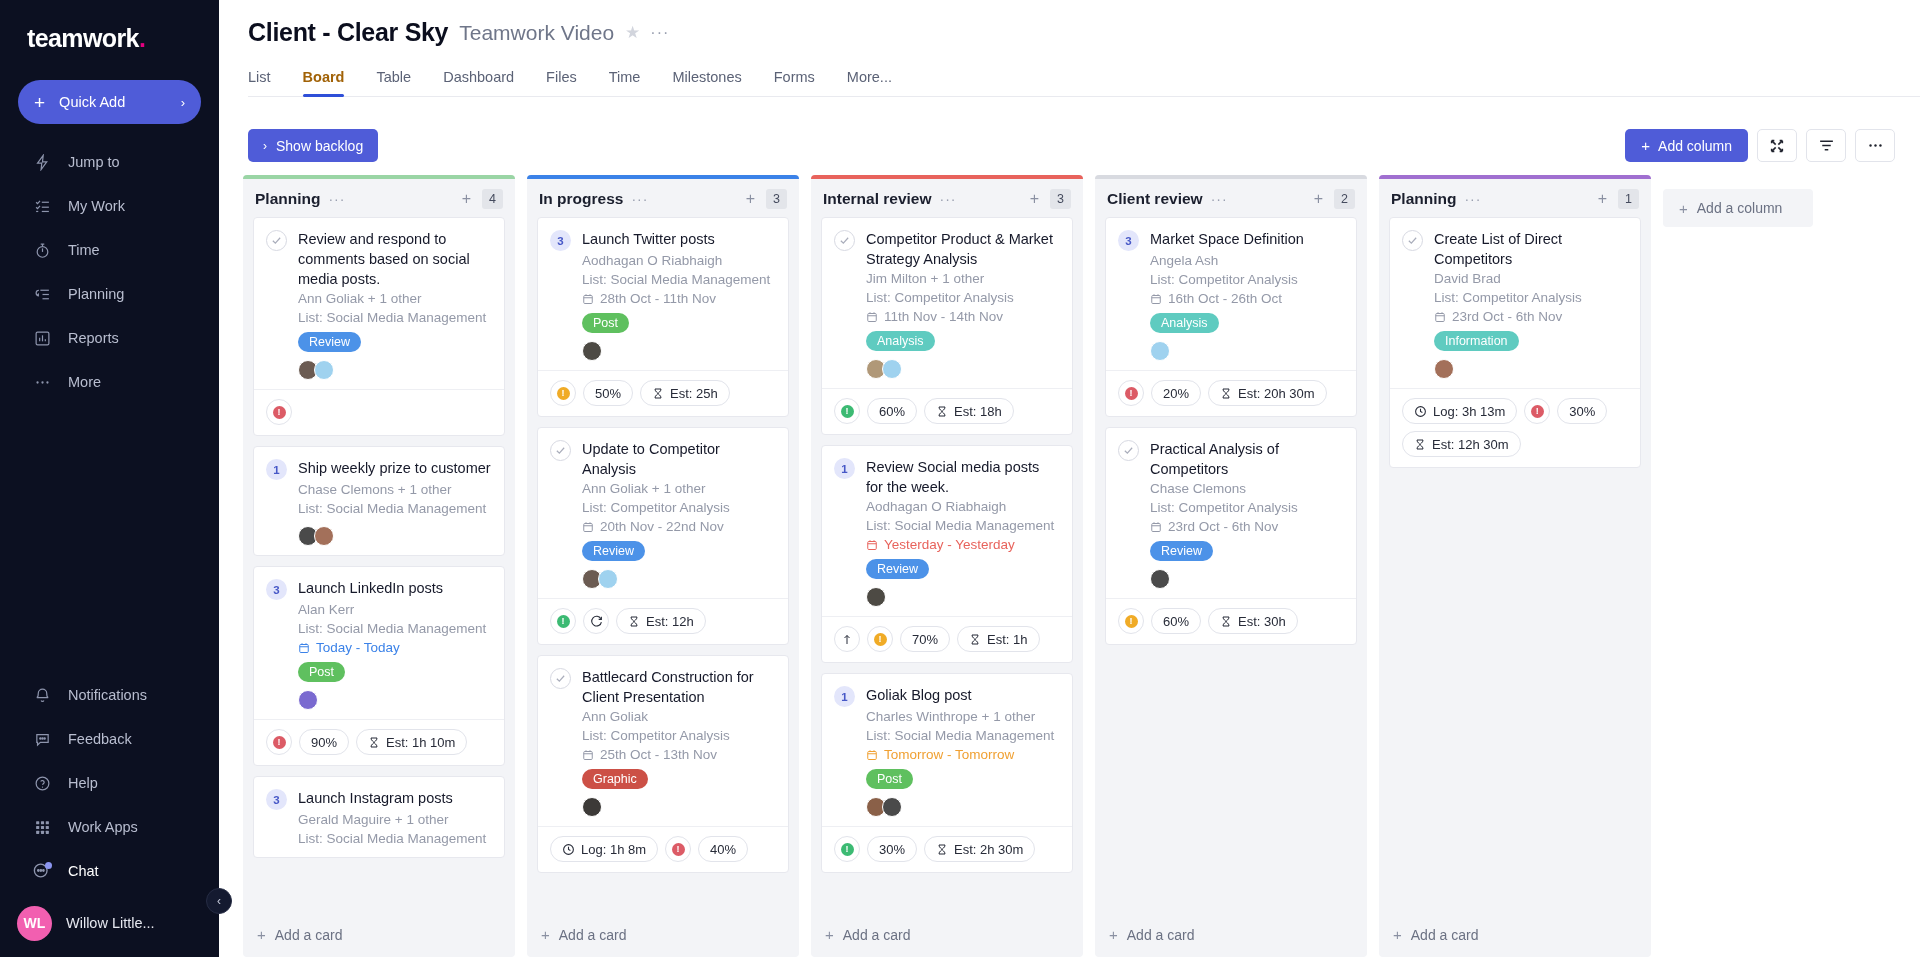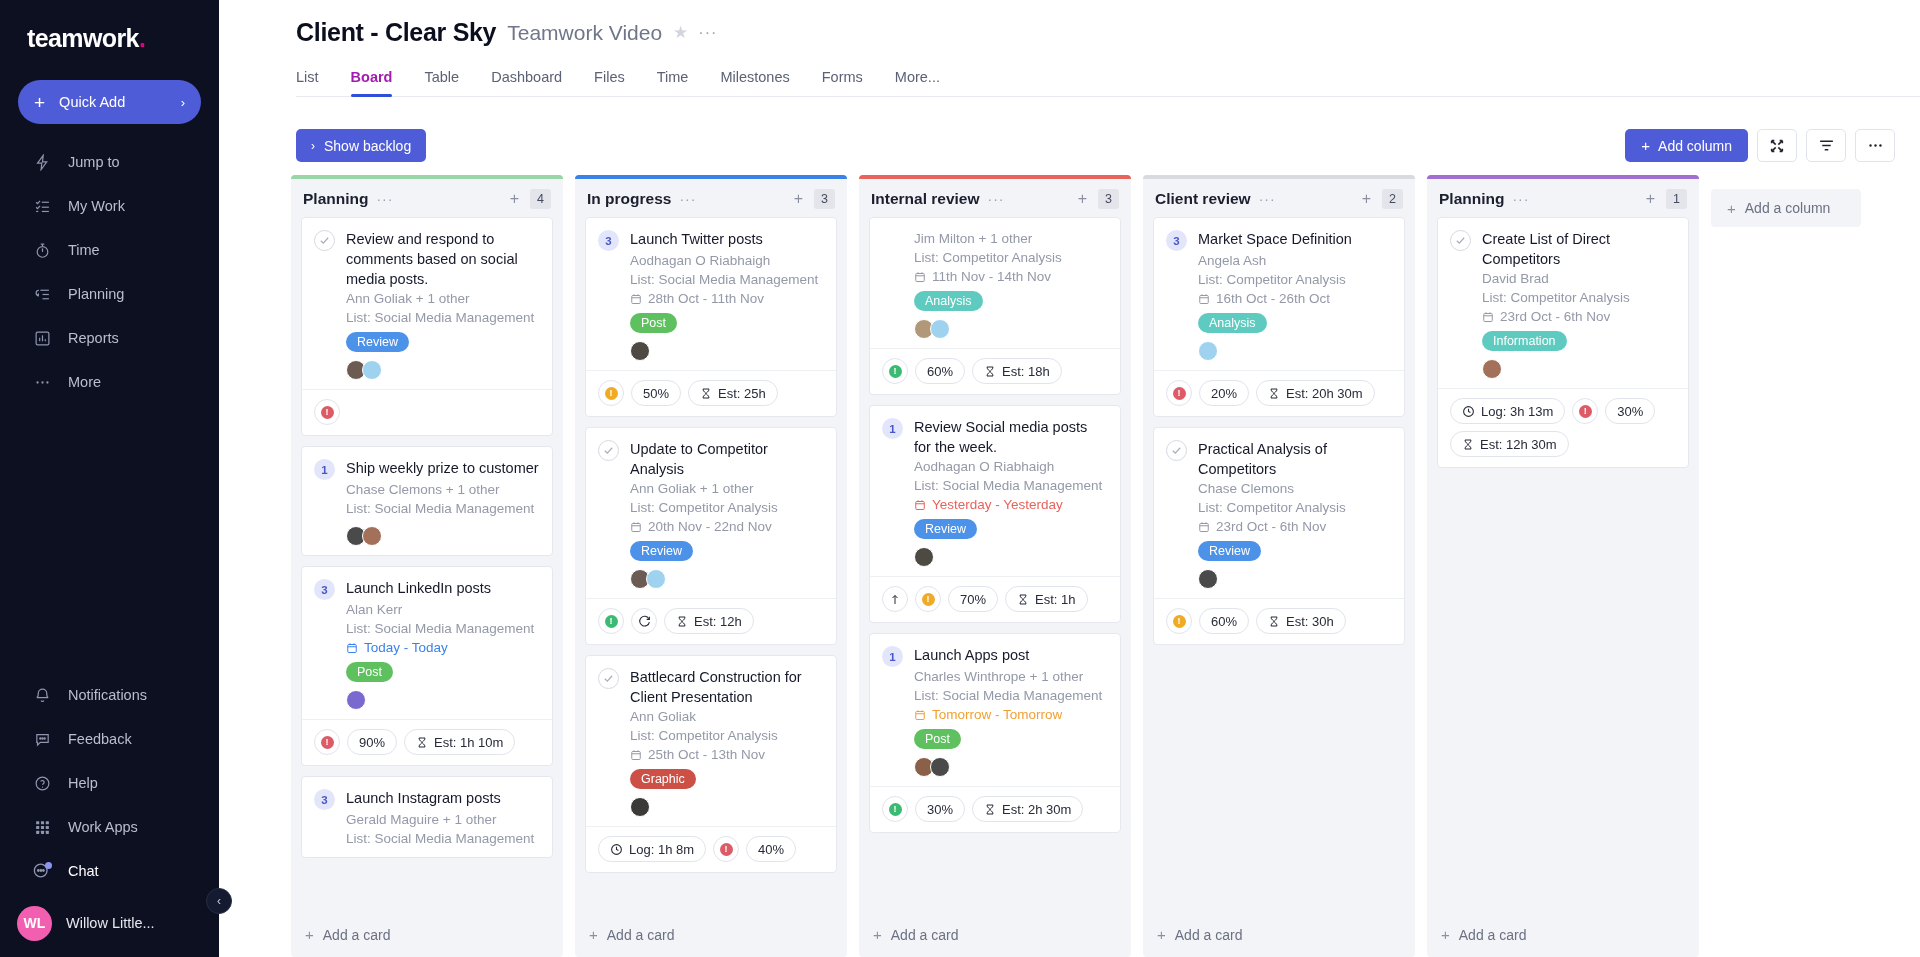--- a/index.html
+++ b/index.html
@@ -2,21 +2,21 @@
 <html><head>
 <meta charset="utf-8">
 <style>
   * { box-sizing: border-box; margin: 0; padding: 0; }
   html, body {
     width: 1920px; height: 957px;
     font-family: "Liberation Sans", sans-serif;
     overflow: hidden;
     background: #ffffff;
   }
-  .app { display: flex; width: 1920px; height: 957px; gap: 48px; }
+  .app { display: flex; width: 1920px; height: 957px; }
 
   
   .sidebar {
     width: 219px; height: 957px; background: #0c1021;
     position: relative; flex: 0 0 219px;
     display: flex; flex-direction: column;
   }
   .logo { padding: 24px 0 0 27px; height: 68px; }
   .logo-text {
     color: #fff; font-size: 25px; font-weight: 700; letter-spacing: -0.6px;
@@ -76,21 +76,21 @@
   .proj-title { font-size: 25px; font-weight: 700; color: #0b0e1e; letter-spacing: -0.3px; }
   .proj-sub { font-size: 21px; color: #6f7689; margin-left: 11px; font-weight: 400; }
   .star-ico { margin-left: 11px; color: #d2d5dd; font-size: 17px; cursor: pointer; }
   .title-dots { margin-left: 10px; color: #9aa0b0; font-size: 16px; cursor: pointer; letter-spacing:1px; }
 
   .tabs { display: flex; align-items: flex-end; margin-top: 22px; border-bottom: 1px solid #e9eaef; }
   .tab {
     font-size: 14.5px; color: #5b6276; padding: 0 0 11px 0; margin-right: 32px;
     cursor: pointer; position: relative;
   }
-  .tab.active { color: #a21caf; font-weight: 700; }
+  .tab.active { color: #a16207; font-weight: 700; }
   .tab.active:after {
     content: ""; position: absolute; left: 0; right: 0; bottom: -1px;
     height: 3px; background: #2f4fd8; border-radius: 2px;
   }
 
   .toolbar {
     display: flex; align-items: center; padding: 16px 25px 13px 29px;
   }
   .show-backlog {
     background: #4f5cd8; color: #fff; border: none; border-radius: 5px;
@@ -686,20 +686,28 @@
           <div class="col-top-bar" style="background:#e8635c"></div>
           <div class="col-head">
             <span class="col-name">Internal review</span>
             <span class="col-dots">···</span>
             <span class="col-plus">+</span>
             <span class="col-count">3</span>
           </div>
           <div class="cards">
             <div class="card">
               <div class="card-body">
+                <div class="card-topline">
+                  <div class="check-circle">
+                    <svg width="11" height="11" viewBox="0 0 24 24" fill="none" stroke="currentColor" stroke-width="2.6">
+                      <path d="M4 12.5 L9.5 18 L20 6"></path>
+                    </svg>
+                  </div>
+                  <div class="card-title">Competitor Product &amp; Market Strategy Analysis</div>
+                </div>
                 <div class="card-meta">
                   <div class="meta-line">Jim Milton + 1 other</div>
                   <div class="meta-line">List: Competitor Analysis</div>
                   <div class="date-line">
                     <span class="cal-ico">
                       <svg width="12" height="12" viewBox="0 0 24 24" fill="none" stroke="currentColor" stroke-width="2">
                         <rect x="3.5" y="5" width="17" height="16" rx="2"></rect>
                         <path d="M3.5 9.5 H20.5"></path>
                         <path d="M8 2.5 V6"></path>
                         <path d="M16 2.5 V6"></path>
@@ -773,21 +781,21 @@
                       <path d="M6 3 C6 9 12 10 12 12 C12 14 18 15 18 21"></path>
                       <path d="M18 3 C18 9 12 10 12 12 C12 14 6 15 6 21"></path>
                     </svg>
                   </span>Est: 1h</span>
               </div>
             </div>
             <div class="card">
               <div class="card-body">
                 <div class="card-topline">
                   <div class="prio-badge">1</div>
-                  <div class="card-title">Launch Apps post</div>
+                  <div class="card-title">Goliak Blog post</div>
                 </div>
                 <div class="card-meta">
                   <div class="meta-line">Charles Winthrope + 1 other</div>
                   <div class="meta-line">List: Social Media Management</div>
                   <div class="date-line orange">
                     <span class="cal-ico">
                       <svg width="12" height="12" viewBox="0 0 24 24" fill="none" stroke="currentColor" stroke-width="2">
                         <rect x="3.5" y="5" width="17" height="16" rx="2"></rect>
                         <path d="M3.5 9.5 H20.5"></path>
                         <path d="M8 2.5 V6"></path>

